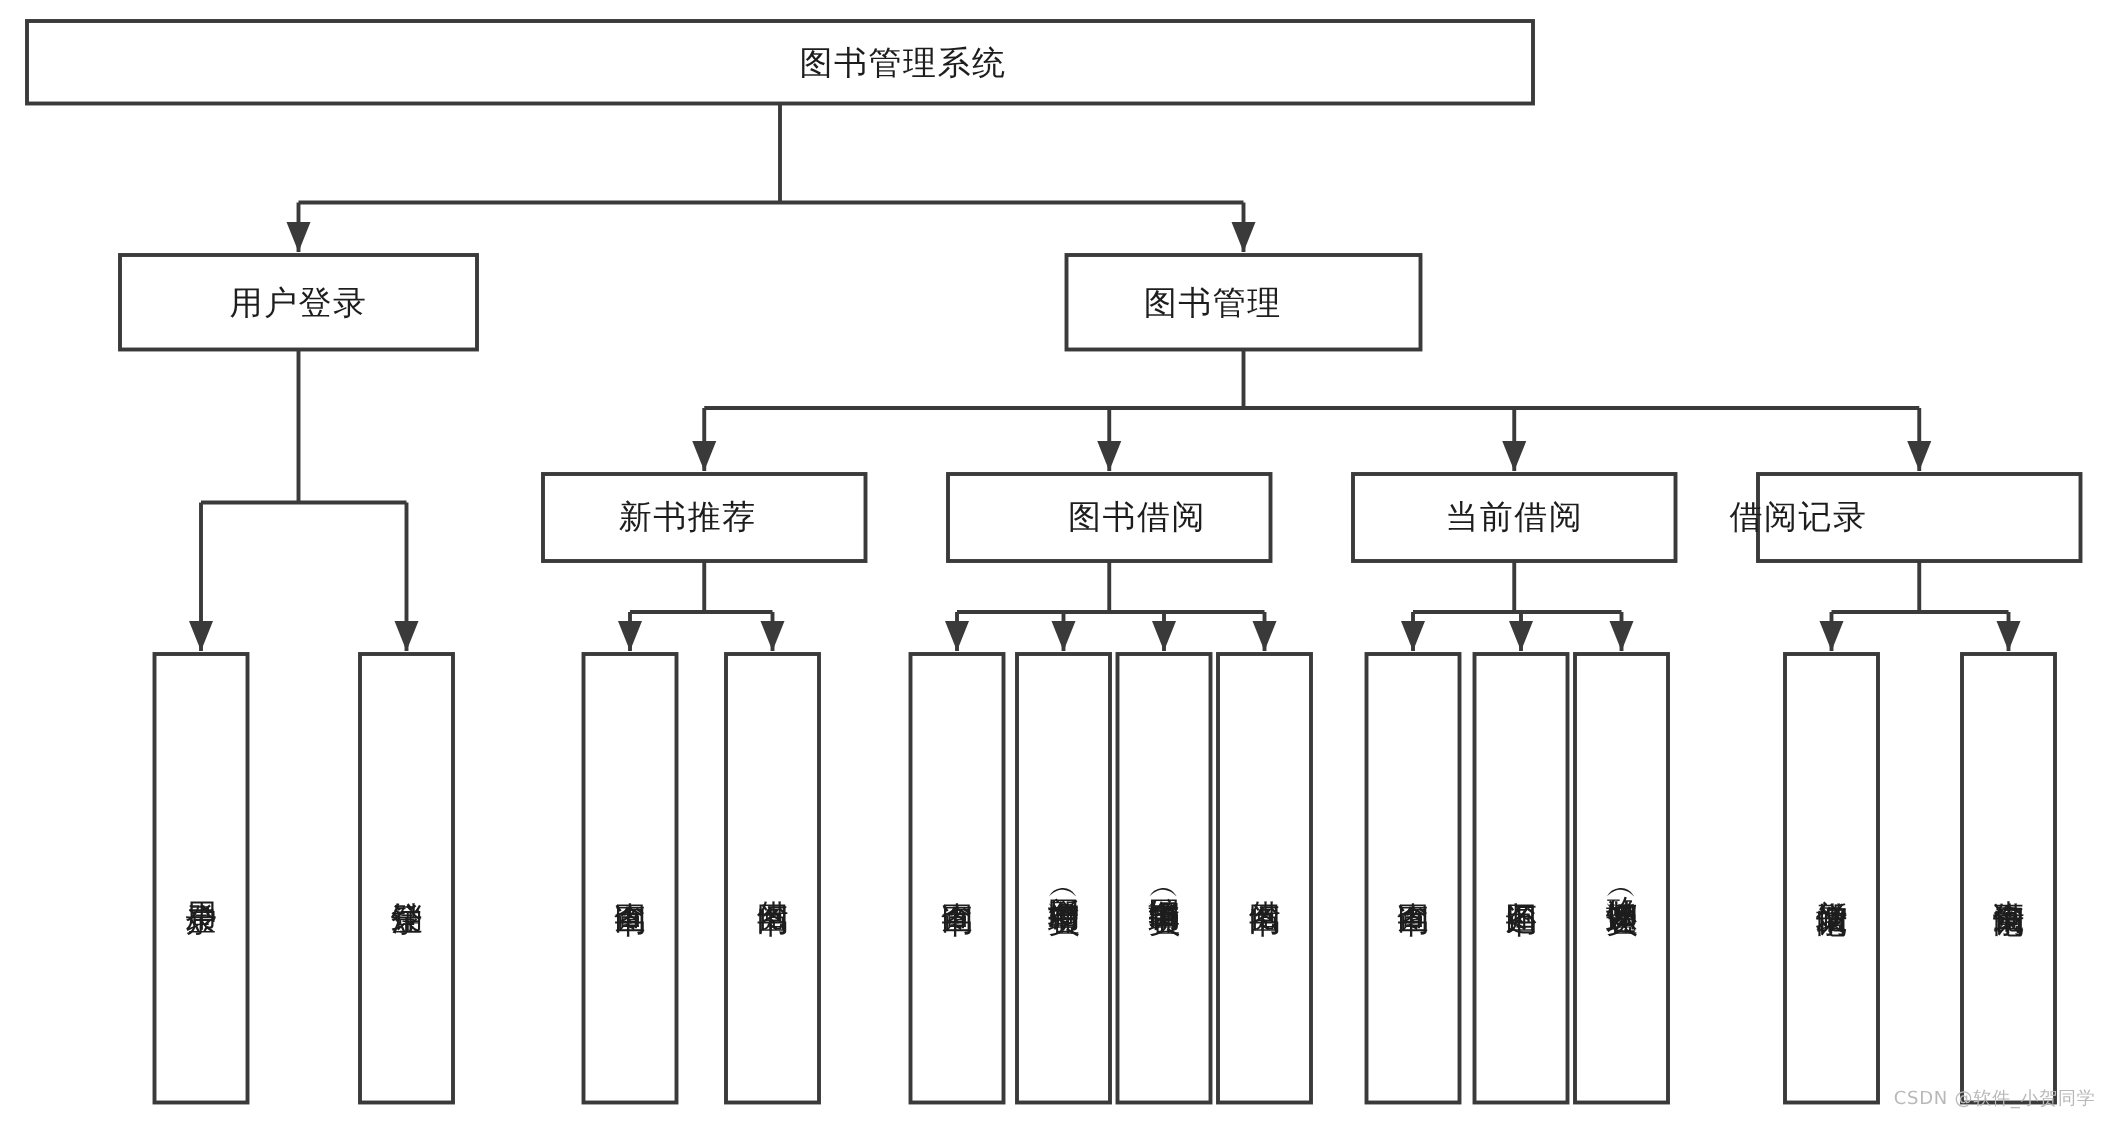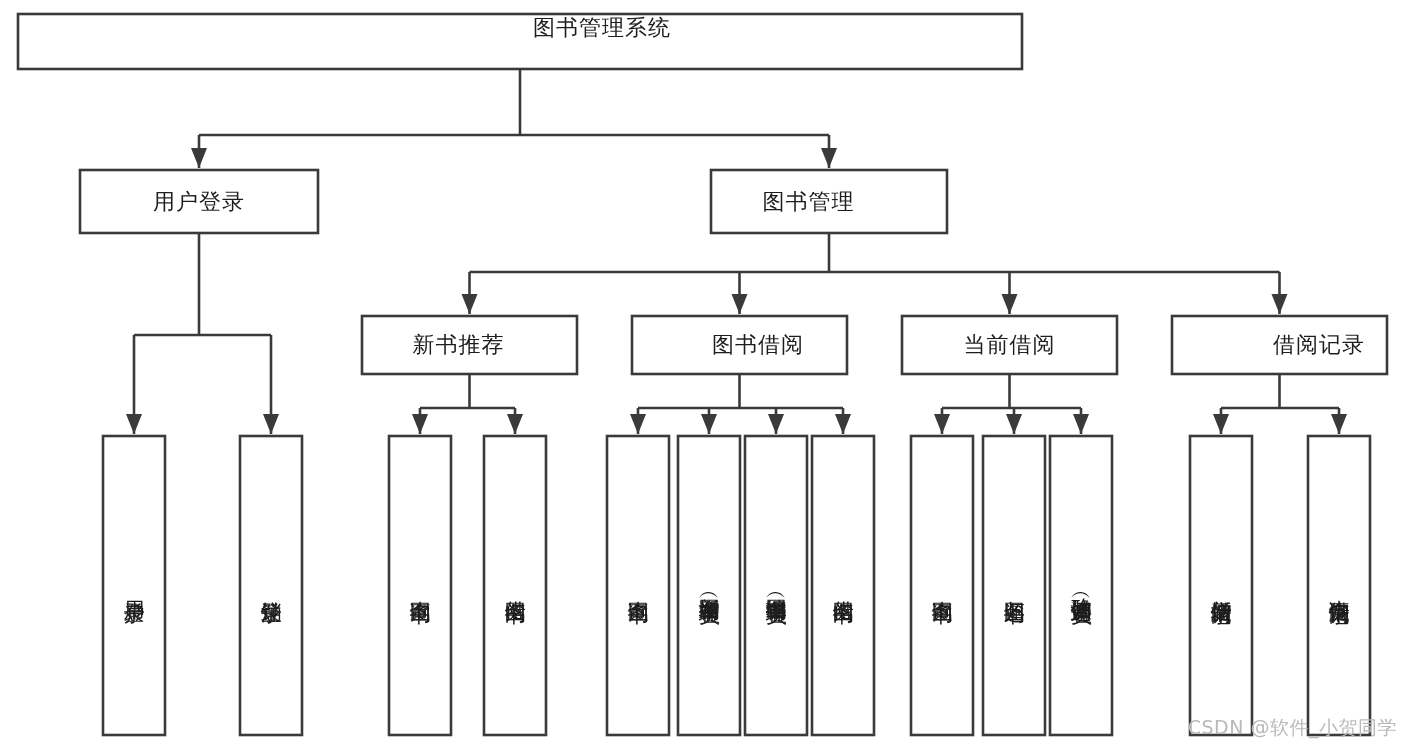--- a/index.html
+++ b/index.html
@@ -66,21 +66,21 @@
     letter-spacing: 1px;
     color: #1d1d1d;
     white-space: nowrap;
     pointer-events: none;
   }
   #watermark {
     position: absolute;
     right: 8px;
     bottom: 6px;
     font-family: "DejaVu Sans", "Liberation Sans", sans-serif;
-    font-size: 19px;
+    font-size: 12px;
     color: #b9b9b9;
     letter-spacing: 0.5px;
     white-space: nowrap;
   }
 </style>
 </head>
 <body>
 
 <div id="diagram-root">
 
@@ -157,27 +157,27 @@
         <rect x="812" y="436" width="62" height="299" class="node-box"></rect>
         <rect x="911" y="436" width="62" height="299" class="node-box"></rect>
         <rect x="983" y="436" width="62" height="299" class="node-box"></rect>
         <rect x="1050" y="436" width="62" height="299" class="node-box"></rect>
         <rect x="1190" y="436" width="62" height="299" class="node-box"></rect>
         <rect x="1308" y="436" width="62" height="299" class="node-box"></rect>
       </g>
   </svg>
 
   <div id="labels-layer">
-      <div class="hlabel-wrap" style="left: 18px; top: 0; width: 1168px; height: 55px; border-radius: 12px;">图书管理系统</div>
+      <div class="hlabel-wrap" style="left: 18px; top: 14px; width: 1168px; height: 55px; border-radius: 12px;">图书管理系统</div>
       <div class="hlabel-wrap" style="left: 80px; top: 170px; width: 238px; height: 63px;">用户登录</div>
       <div class="hlabel-wrap" style="left: 711px; top: 170px; width: 195px; height: 63px;">图书管理</div>
       <div class="hlabel-wrap" style="left: 362px; top: 316px; width: 193px; height: 58px;">新书推荐</div>
       <div class="hlabel-wrap" style="left: 632px; top: 316px; width: 252px; height: 58px;">图书借阅</div>
       <div class="hlabel-wrap" style="left: 902px; top: 316px; width: 215px; height: 58px; border-radius: 25px;">当前借阅</div>
-      <div class="hlabel-wrap" style="left: 1232px; top: 316px; width: 174px; height: 58px;">借阅记录</div>
+      <div class="hlabel-wrap" style="left: 1112px; top: 316px; width: 174px; height: 58px;">借阅记录</div>
       <div class="vlabel-wrap" style="left: 103px; top: 436px; width: 62px; height: 299px;">用户登录</div>
       <div class="vlabel-wrap" style="left: 240px; top: 436px; width: 62px; height: 299px;">注销登录</div>
       <div class="vlabel-wrap" style="left: 389px; top: 436px; width: 62px; height: 299px;">查询图书</div>
       <div class="vlabel-wrap" style="left: 484px; top: 436px; width: 62px; height: 299px;">借阅图书</div>
       <div class="vlabel-wrap" style="left: 607px; top: 436px; width: 62px; height: 299px;">查询图书</div>
       <div class="vlabel-wrap" style="left: 678px; top: 436px; width: 62px; height: 299px;">新增图书（管理员）</div>
       <div class="vlabel-wrap" style="left: 745px; top: 436px; width: 62px; height: 299px;">编辑图书（管理员）</div>
       <div class="vlabel-wrap" style="left: 812px; top: 436px; width: 62px; height: 299px;">借阅图书</div>
       <div class="vlabel-wrap" style="left: 911px; top: 436px; width: 62px; height: 299px;">查询图书</div>
       <div class="vlabel-wrap" style="left: 983px; top: 436px; width: 62px; height: 299px;">归还图书</div>

